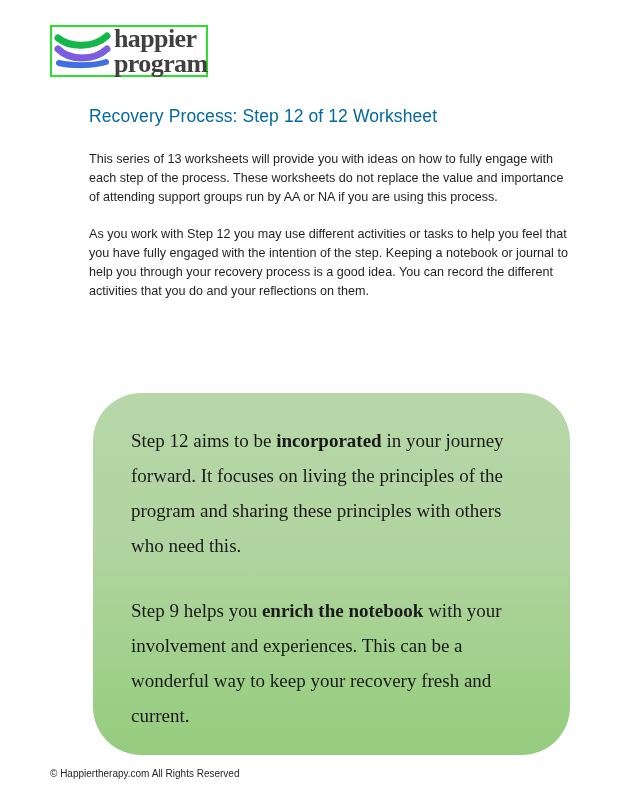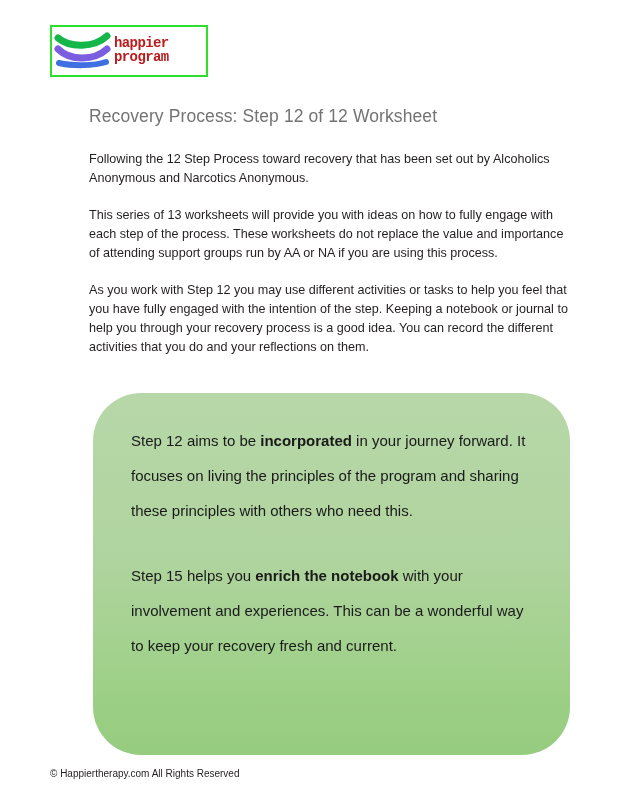--- a/index.html
+++ b/index.html
@@ -34,37 +34,37 @@
     padding-left: 2px;
   }
   .logo-mark {
     width: 58px;
     height: 44px;
     flex: 0 0 58px;
   }
   .logo-text {
     margin-left: 2px;
     line-height: 0.98;
-    font-family: Liberation Mono, monospace;
+    font-family: Liberation Serif, serif;
     font-weight: bold;
-    font-size: 14px;
+    font-size: 26px;
     letter-spacing: -0.6px;
-    color: #b91c1c;
+    color: #404040;
   }
   .logo-text span {
     display: block;
   }
 
   
   .page-title {
     position: absolute;
     left: 89px;
     top: 106px;
     font-size: 17.5px;
-    color: #737373;
+    color: #0369a1;
     letter-spacing: 0.1px;
     white-space: nowrap;
   }
 
   
   .intro {
     position: absolute;
     left: 89px;
     top: 150px;
     width: 485px;
@@ -83,24 +83,24 @@
     top: 393px;
     width: 477px;
     height: 362px;
     box-sizing: border-box;
     border-radius: 48px;
     background: linear-gradient(180deg, #b7d7a8 0%, #b0d49f 45%, #9ed088 80%, #96cc7f 100%);
     padding: 30px 38px 20px 38px;
   }
   .green-panel p {
     margin: 0 0 30px 0;
-    font-size: 15px;
+    font-size: 19px;
     line-height: 35px;
     color: #1a1a1a;
-    font-family: Liberation Sans, sans-serif;
+    font-family: Liberation Serif, serif;
   }
   .green-panel p:last-child {
     margin-bottom: 0;
   }
   .green-panel b {
     font-weight: bold;
   }
 
   
   .footer {
@@ -124,27 +124,26 @@
     <div class="logo-text">
       <span>happier</span>
       <span>program</span>
     </div>
   </div>
 </div>
 
 <div class="page-title">Recovery Process: Step 12 of 12 Worksheet</div>
 
 <div class="intro">
-  <p>Following the 12 Step Process toward recovery that has been set out by Alcoholics Anonymous and Narcotics Anonymous.</p>
   <p>This series of 13 worksheets will provide you with ideas on how to fully engage with each step of the process. These worksheets do not replace the value and importance of attending support groups run by AA or NA if you are using this process.</p>
   <p>As you work with Step 12 you may use different activities or tasks to help you feel that you have fully engaged with the intention of the step. Keeping a notebook or journal to help you through your recovery process is a good idea. You can record the different activities that you do and your reflections on them.</p>
 </div>
 
 <div class="green-panel">
   <p>
     <span>Step 12 aims to be </span><b>incorporated</b><span> in your journey forward. It focuses on living the principles of the program and sharing these principles with others who need this.</span>
   </p>
   <p>
-    <span>Step 15 helps you </span><b>enrich the notebook</b><span> with your involvement and experiences. This can be a wonderful way to keep your recovery fresh and current.</span>
+    <span>Step 9 helps you </span><b>enrich the notebook</b><span> with your involvement and experiences. This can be a wonderful way to keep your recovery fresh and current.</span>
   </p>
 </div>
 
 <div class="footer">© Happiertherapy.com All Rights Reserved</div>
 
 </body></html>

